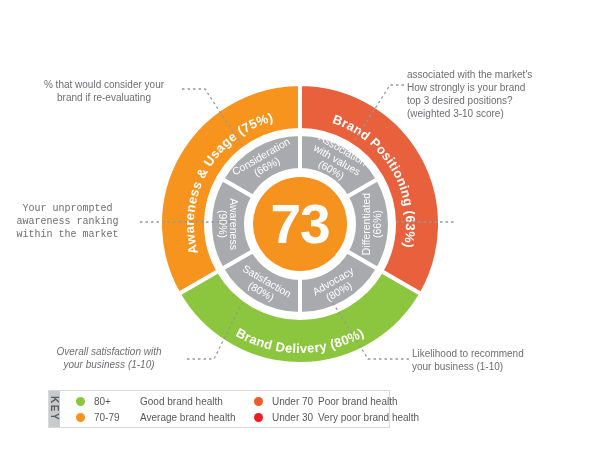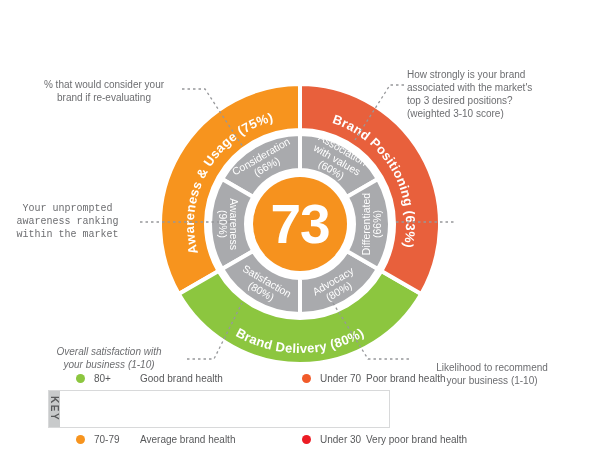--- a/index.html
+++ b/index.html
@@ -9,21 +9,21 @@
   .annotation{position:absolute;font-size:10px;line-height:13px;color:#6D6E71;}
   .annotation.right-align{text-align:center;}
   .annotation.left-align{text-align:left;}
   
   #key-box{position:absolute;left:48px;top:390px;width:342px;height:38px;
            border:1px solid #D8D9DA;background:#fff;display:flex;box-sizing:border-box;}
   #key-tab{width:25px;background:#C8CACB;display:flex;align-items:center;justify-content:center;}
   #key-tab span{writing-mode:vertical-rl;font-size:10px;font-weight:600;letter-spacing:1.5px;
                 color:#58595B;}
   #key-items{flex:1;display:grid;grid-template-columns:178px 1fr;grid-auto-flow:row;
-             align-content:center;padding-left:16px;row-gap:3px;gap:48px;}
+             align-content:center;padding-left:16px;row-gap:3px;}
   .key-item{display:flex;align-items:center;font-size:10px;color:#58595B;height:13px;}
   .key-dot{width:9px;height:9px;border-radius:50%;margin-right:9px;flex:0 0 auto;}
   .key-range{display:inline-block;width:46px;flex:0 0 auto;}
   .key-desc{white-space:nowrap;}
   
   .outer-label{font-family:"Liberation Sans",sans-serif;font-size:13px;font-weight:bold;
                fill:#fff;letter-spacing:.3px;}
   .inner-label{font-family:"Liberation Sans",sans-serif;font-size:10.5px;fill:#fff;}
   #center-score-text{font-family:"Liberation Sans",sans-serif;font-size:55px;font-weight:bold;
                fill:#fff;letter-spacing:-1px;}
@@ -65,39 +65,39 @@
       <path d="M187 359 H214 L242 303" fill="none" stroke="#97989B" stroke-width="1.3" stroke-dasharray="2.5 3"></path>
       <path d="M333 303 L368 359 H410" fill="none" stroke="#97989B" stroke-width="1.3" stroke-dasharray="2.5 3"></path>
     </svg>
 
   <div class="annotation right-align" style="left:30px;top:78px;width:148px;">
       <div>% that would consider your</div>
       <div>brand if re-evaluating</div>
     </div>
 
   <div class="annotation left-align" style="left:407px;top:68px;width:175px;">
+      <div>associated with the market's</div>
       <div>How strongly is your brand</div>
-      <div>associated with the market's</div>
       <div>top 3 desired positions?</div>
       <div>(weighted 3-10 score)</div>
     </div>
 
   <div class="annotation right-align" style="left:0px;top:202px;width:135px;font-family:Liberation Mono, monospace;">
       <div>Your unprompted</div>
       <div>awareness ranking</div>
       <div>within the market</div>
     </div>
 
 
   <div class="annotation right-align" style="left:35px;top:345px;width:148px;font-style:italic;">
       <div>Overall satisfaction with</div>
       <div>your business (1-10)</div>
     </div>
 
-  <div class="annotation left-align" style="left:412px;top:361px;width:160px;text-align:center;">
+  <div class="annotation left-align" style="left:412px;top:347px;width:160px;">
       <div>Likelihood to recommend</div>
       <div>your business (1-10)</div>
     </div>
 
   <div id="key-box">
     <div id="key-tab">
       <span>KEY</span>
     </div>
     <div id="key-items">
         <div class="key-item">

